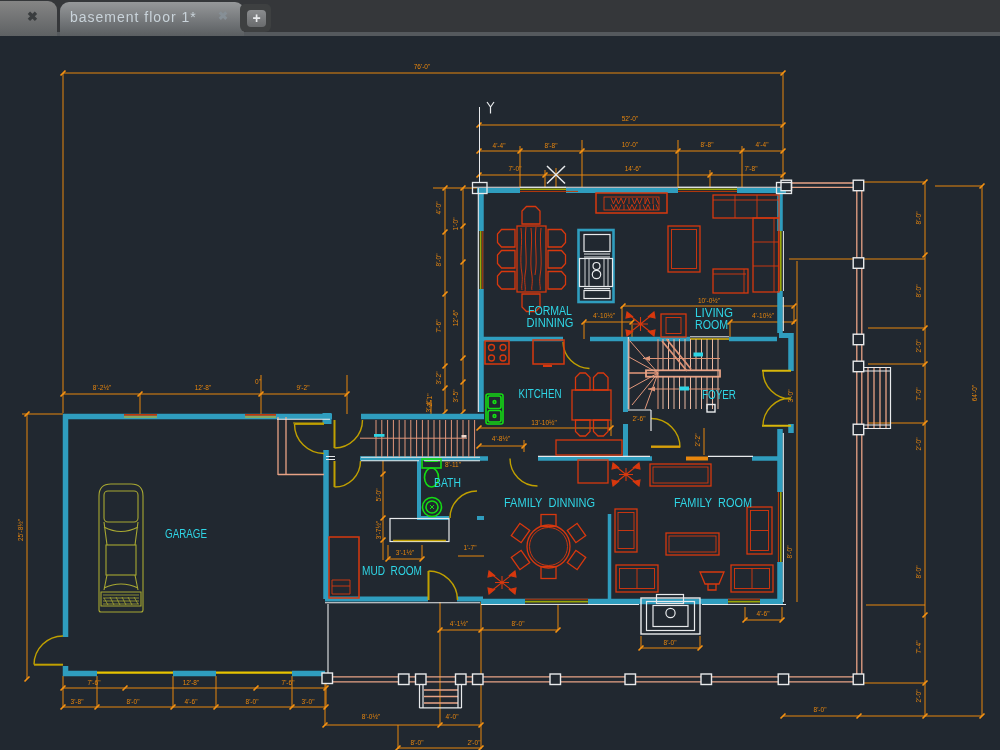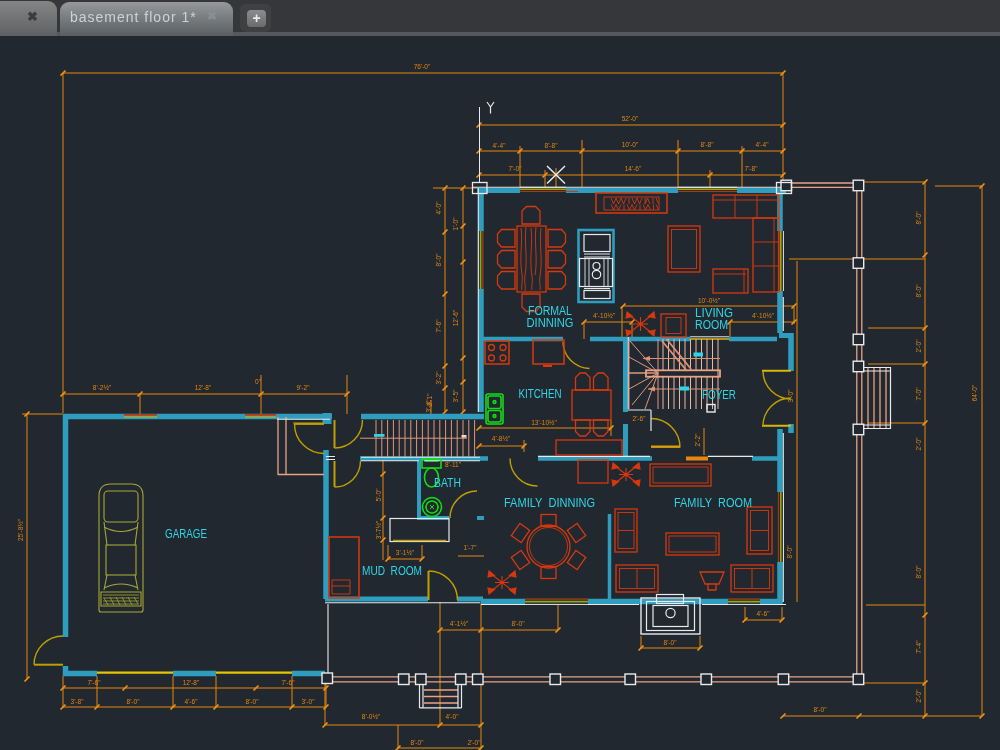--- a/index.html
+++ b/index.html
@@ -1,20 +1,20 @@
 <!DOCTYPE html>
 <html><head>
 <meta charset="utf-8">
 <style>
 html,body{margin:0;padding:0;width:1000px;height:750px;overflow:hidden;background:#212830;font-family:"Liberation Sans",sans-serif;}
 #tabbar{position:absolute;left:0;top:0;width:1000px;height:36px;background:#35373a;}
 #tabbar .sep{position:absolute;left:0;top:32px;width:1000px;height:4px;background:#55595d;}
 .tab1{position:absolute;left:0;top:1px;width:57px;height:35px;background:linear-gradient(#858585,#5e6163);border-radius:0 9px 0 0;}
 .tab1 .x{position:absolute;left:27px;top:8px;color:#3a3d3f;font-size:13px;font-weight:bold;}
-.tab2{position:absolute;left:60px;top:2px;width:173px;height:34px;background:linear-gradient(#96989a,#5a5e61);border-radius:9px 9px 0 0;color:#c9d3da;font-size:14px;letter-spacing:1px;}
+.tab2{position:absolute;left:60px;top:2px;width:173px;height:34px;background:linear-gradient(#96989a,#5a5e61);border-radius:9px 9px 0 0;color:#c9d3da;font-size:14px;letter-spacing:1px;padding-left:11px;}
 .tab2 .t{position:absolute;left:10px;top:7px;}
 .tab2 .x{position:absolute;right:15px;top:7px;color:#868f96;font-size:12px;font-weight:bold;}
 .tabplus{position:absolute;left:240px;top:4px;width:31px;height:28px;background:#3e4041;border-radius:5px 5px 6px 6px;}
 .tabplus .b{position:absolute;left:7px;top:6px;width:19px;height:17px;background:linear-gradient(#8a8c8e,#696b6d);border-radius:4px;color:#e8eaec;font-size:14px;font-weight:bold;text-align:center;line-height:16px;}
 #cv{position:absolute;left:0;top:36px;}
 text{font-family:"Liberation Sans",sans-serif;}
 </style>
 </head>
 <body>
 <div id="tabbar">

